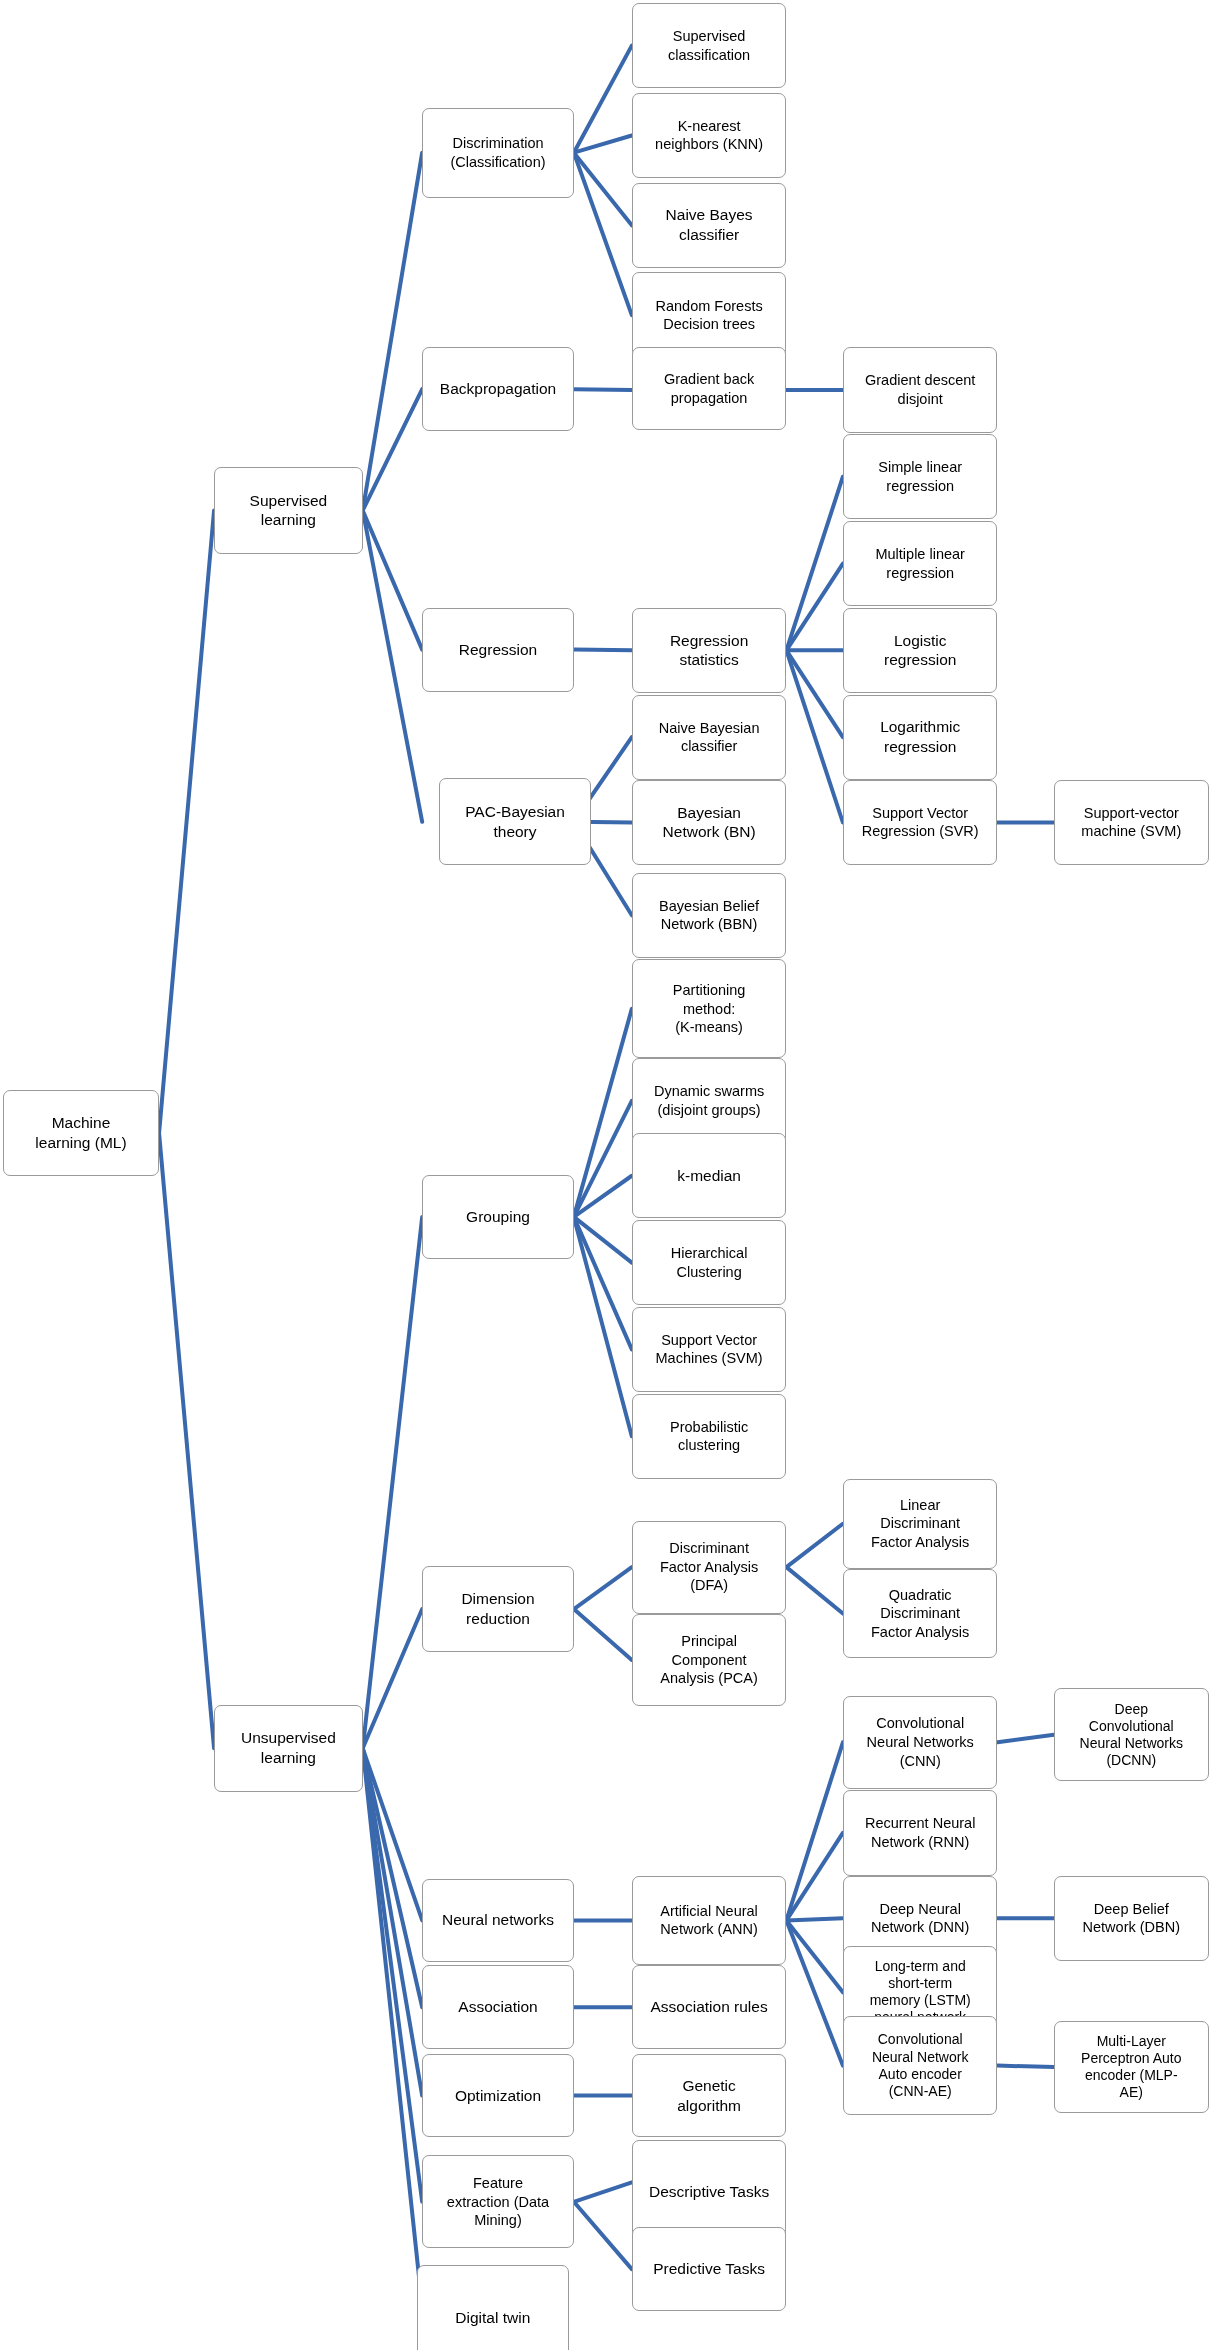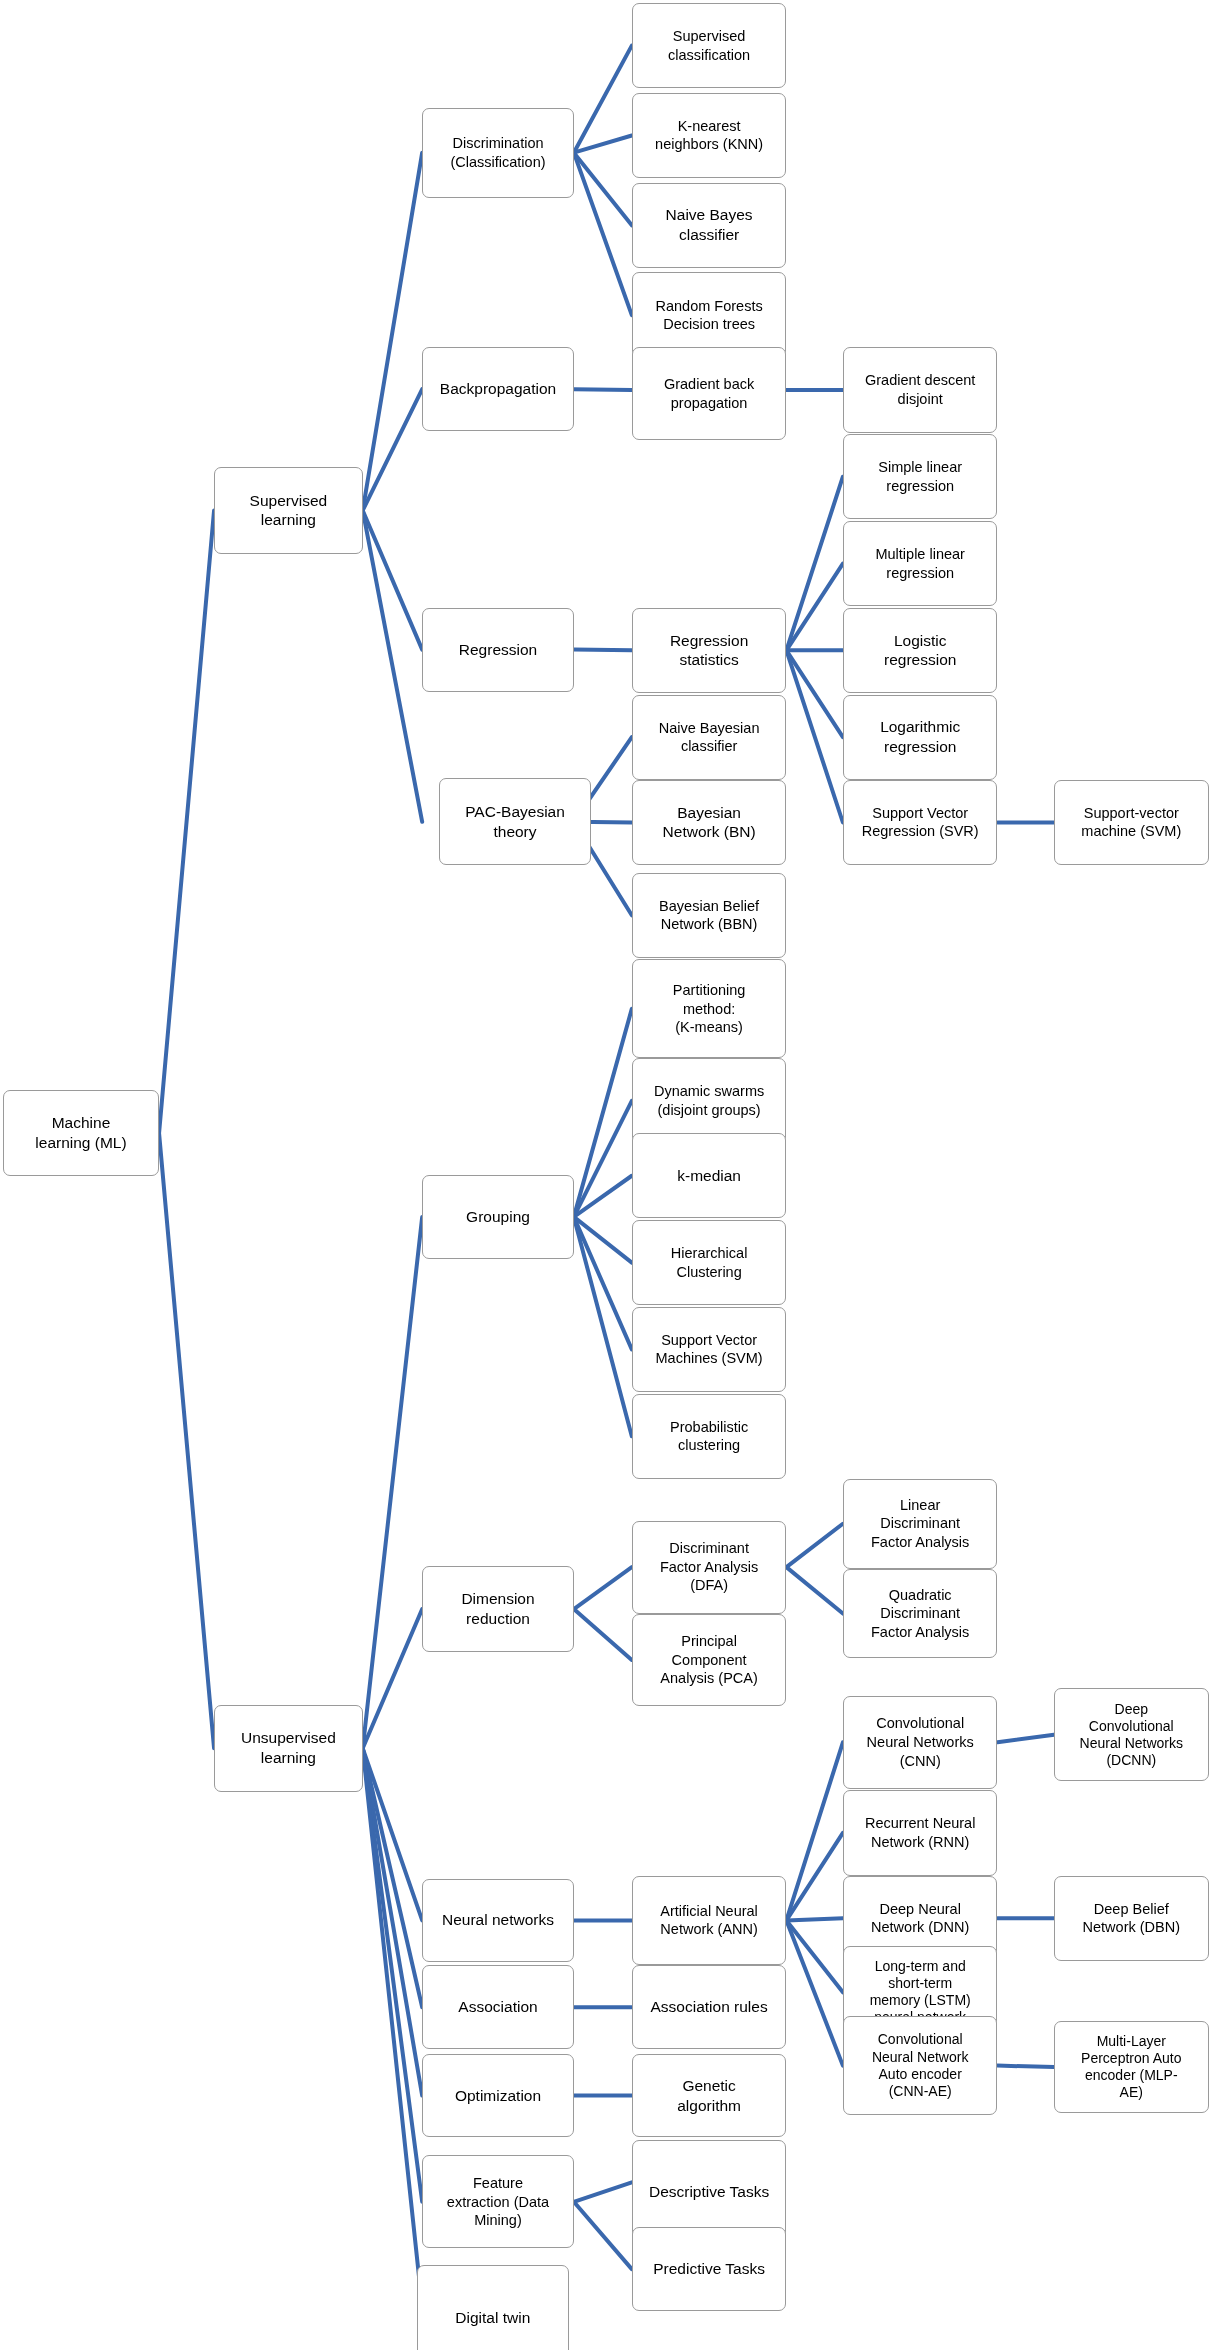--- a/index.html
+++ b/index.html
@@ -97,21 +97,21 @@
       <div class="node" style="left: 422.19px; top: 778.344px; width: 151.632px; height: 86.8153px; margin-left: 17px;">PAC-Bayesian
 theory</div>
       <div class="node small" style="left: 631.799px; top: 2.99363px; width: 154.605px; height: 85.3185px;">Supervised
 classification</div>
       <div class="node small" style="left: 631.799px; top: 92.8025px; width: 154.605px; height: 85.3185px;">K-nearest
 neighbors (KNN)</div>
       <div class="node" style="left: 631.799px; top: 182.611px; width: 154.605px; height: 85.3185px;">Naive Bayes
 classifier</div>
       <div class="node small" style="left: 631.799px; top: 272.42px; width: 154.605px; height: 85.3185px;">Random Forests
 Decision trees</div>
-      <div class="node small" style="left: 631.799px; top: 347.261px; width: 154.605px; height: 93px;">Gradient back
+      <div class="node small" style="left: 631.799px; top: 347.261px; width: 154.605px; height: 83px;">Gradient back
 propagation</div>
       <div class="node small" style="left: 842.894px; top: 347.261px; width: 154.605px; height: 85.3185px;">Gradient descent
 disjoint</div>
       <div class="node" style="left: 631.799px; top: 607.707px; width: 154.605px; height: 85.3185px;">Regression
 statistics</div>
       <div class="node small" style="left: 842.894px; top: 434.076px; width: 154.605px; height: 85.3185px;">Simple linear
 regression</div>
       <div class="node small" style="left: 842.894px; top: 520.892px; width: 154.605px; height: 85.3185px;">Multiple linear
 regression</div>
       <div class="node" style="left: 842.894px; top: 607.707px; width: 154.605px; height: 85.3185px;">Logistic

